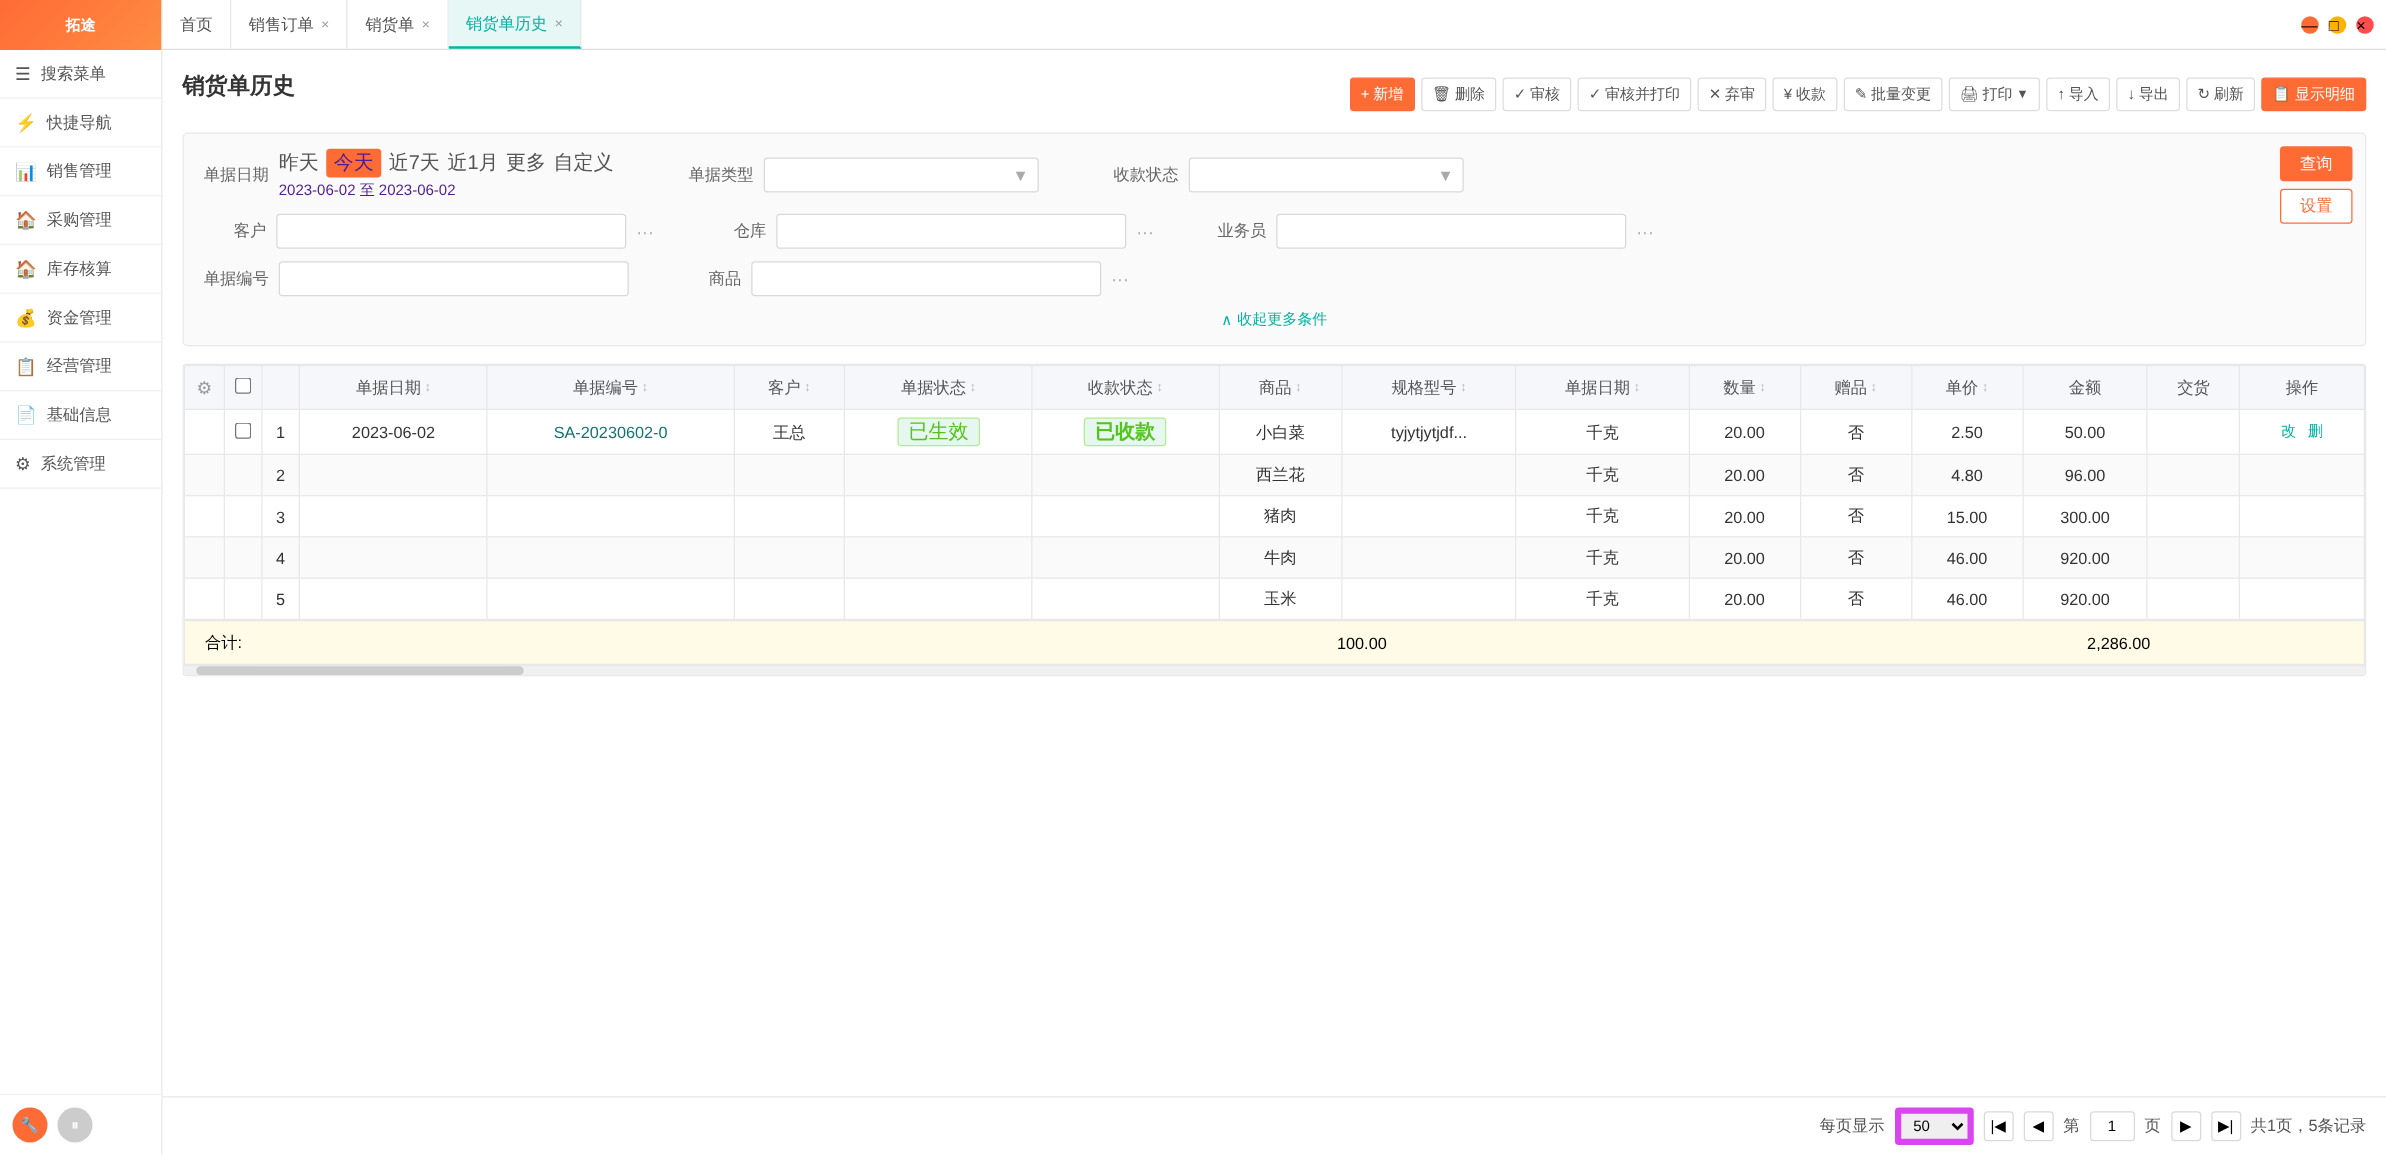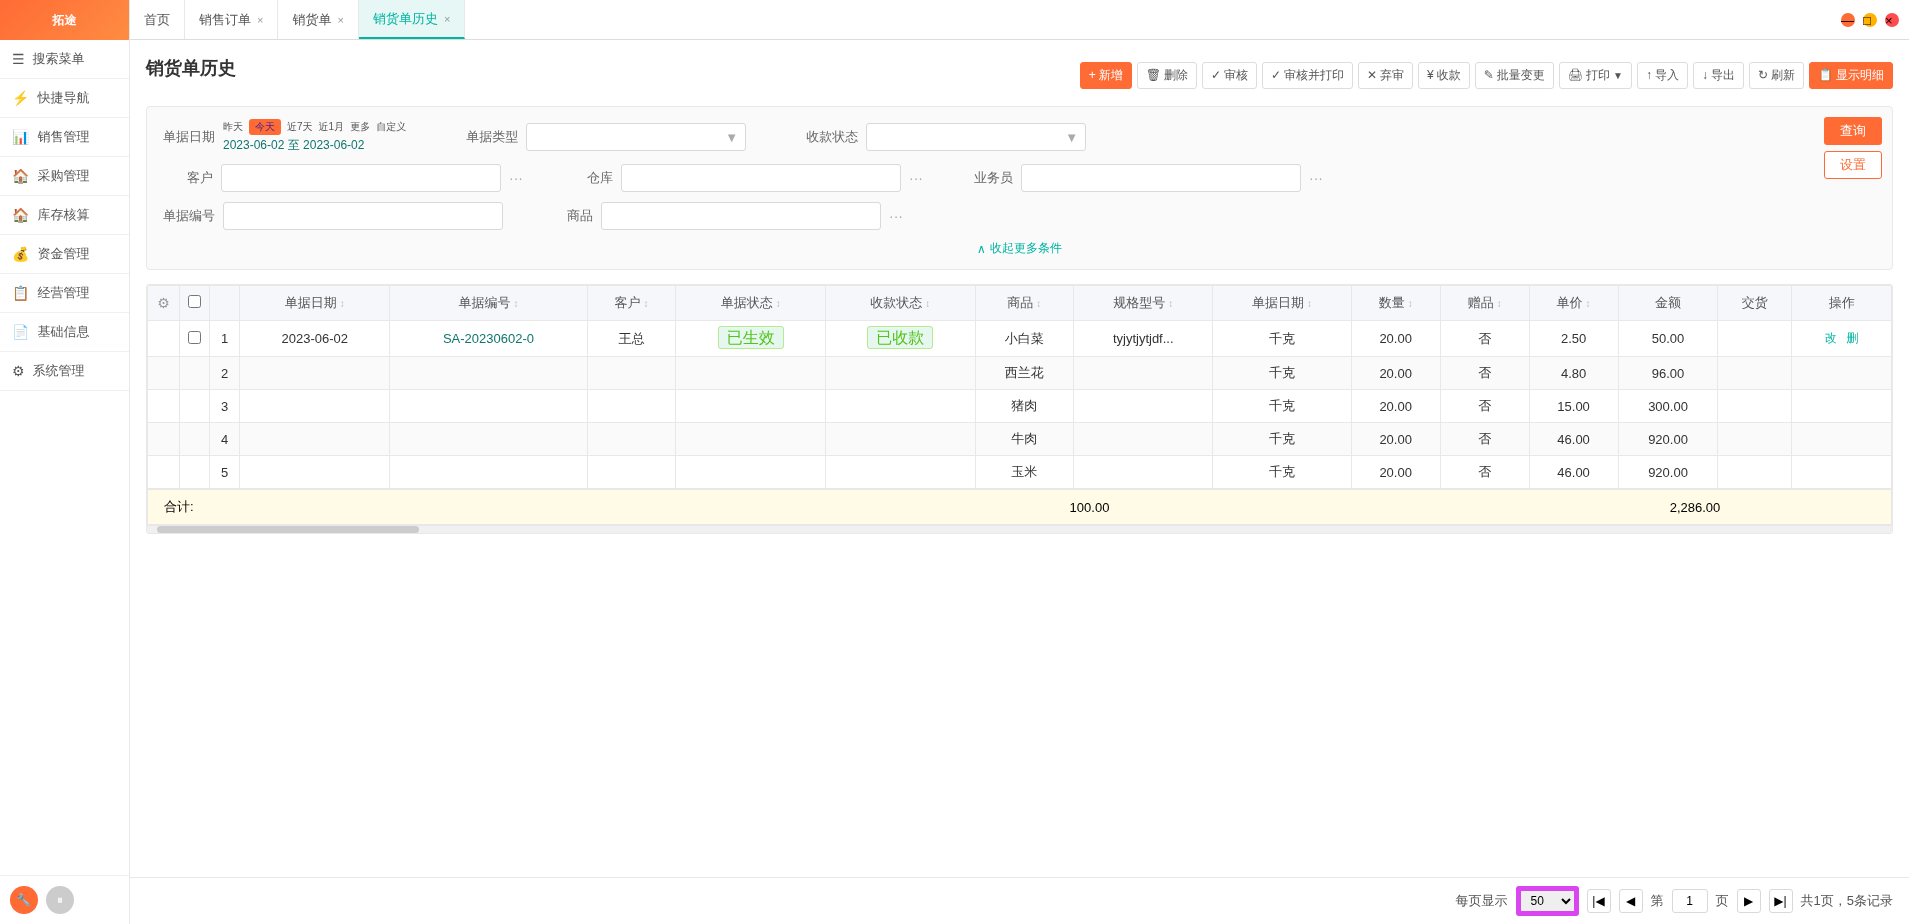--- a/index.html
+++ b/index.html
@@ -173,33 +173,33 @@
       width: 180px;
       appearance: none;
       cursor: pointer;
     }
     .filter-dots { color: #aaa; font-size: 14px; cursor: pointer; }
 
     .date-shortcuts {
       display: flex;
       align-items: center;
       gap: 6px;
-      font-size: 10px;
+      font-size: 16px;
     }
     .date-shortcut {
       cursor: pointer;
       color: #555;
     }
     .date-shortcut.active {
       background: #ff6b35;
       color: #4c1d95;
       padding: 1px 6px;
       border-radius: 3px;
     }
-    .date-range { color: #0f766e; font-size: 12px; }
+    .date-range { color: #4c1d95; font-size: 12px; }
 
     .collapse-btn {
       display: flex;
       align-items: center;
       justify-content: center;
       gap: 4px;
       color: #00b5a3;
       cursor: pointer;
       font-size: 12px;
       margin-top: 6px;
@@ -249,21 +249,21 @@
 
     .th-sort { cursor: pointer; display: inline-flex; align-items: center; gap: 3px; }
     .sort-icon { color: #bbb; font-size: 10px; }
 
     .status-badge {
       padding: 2px 8px;
       border-radius: 3px;
       font-size: 16px;
     }
     .status-active { background: #e6f7f0; color: #52c41a; border: 1px solid #b7eb8f; }
-    .status-paid { background: #e6f7f0; color: #52c41a; border: 1px solid #b7eb8f; }
+    .status-paid { background: #e6f7f0; color: #52c41a; border: 1px solid #b7eb8f; font-weight: bold; }
 
     .action-link { color: #00b5a3; cursor: pointer; margin: 0 3px; font-size: 12px; }
     .total-row {
       background: #fffbe6;
       border: 1px solid #e8e8e8;
       display: flex;
       align-items: center;
       padding: 8px 6px;
       font-size: 13px;
     }

